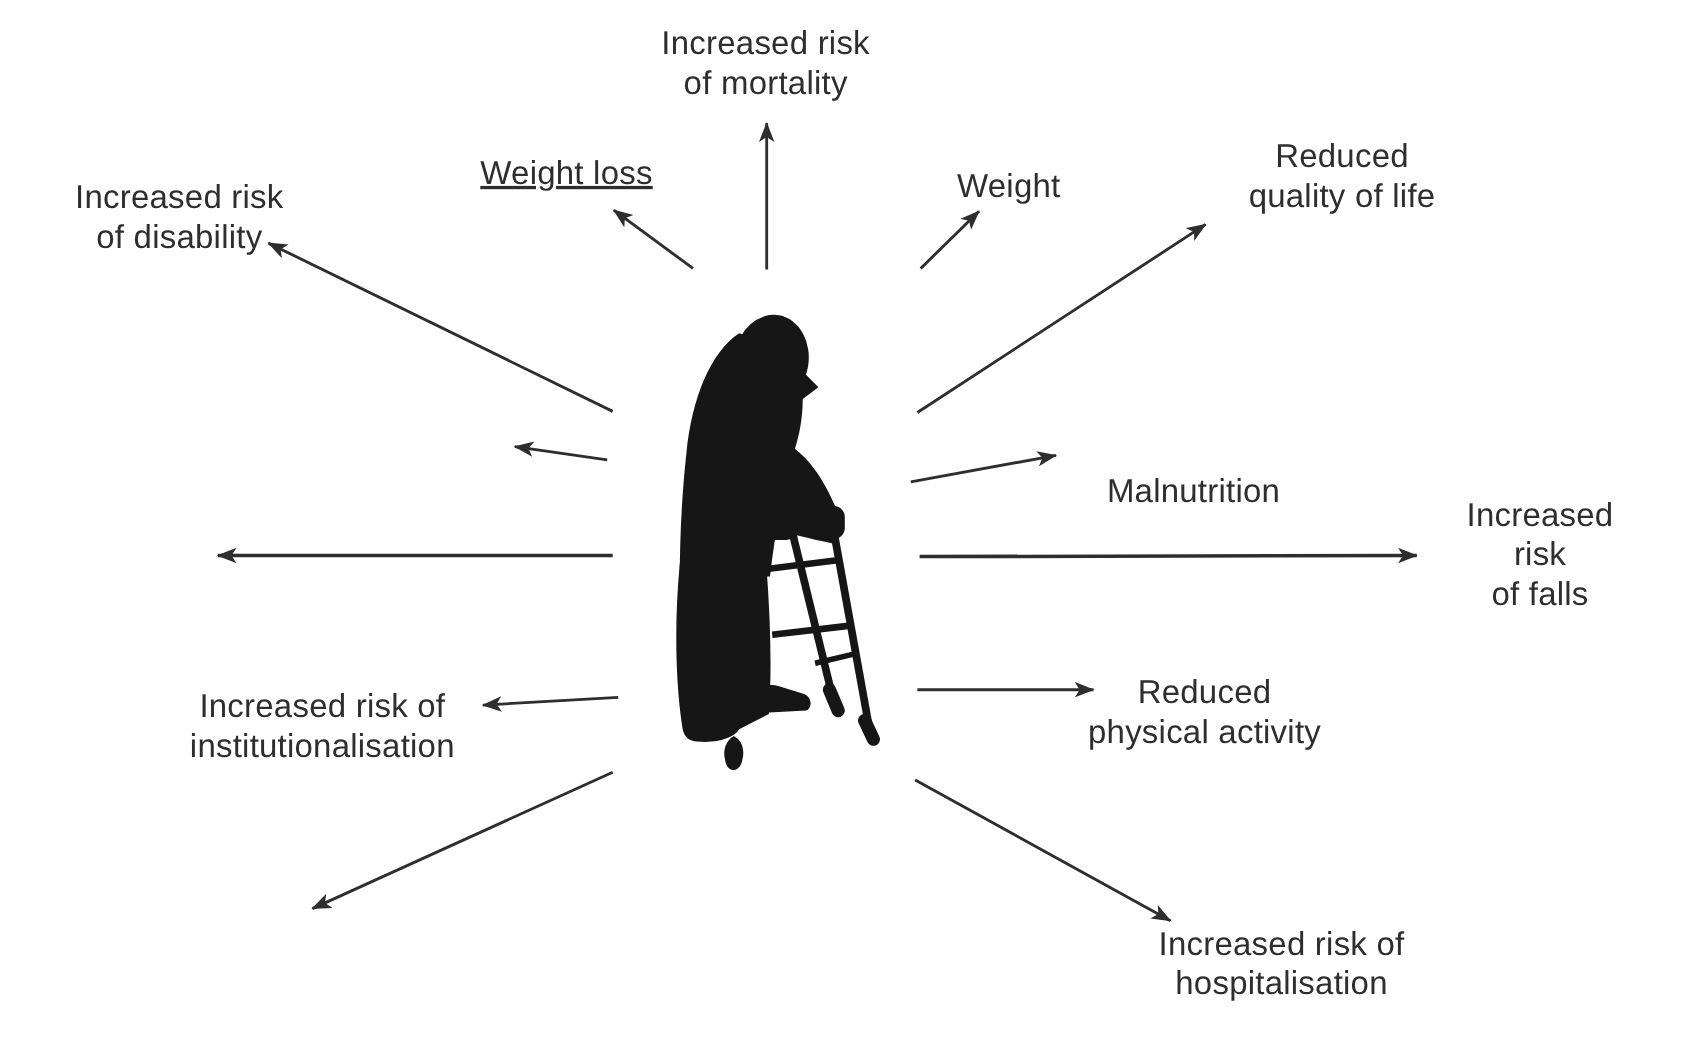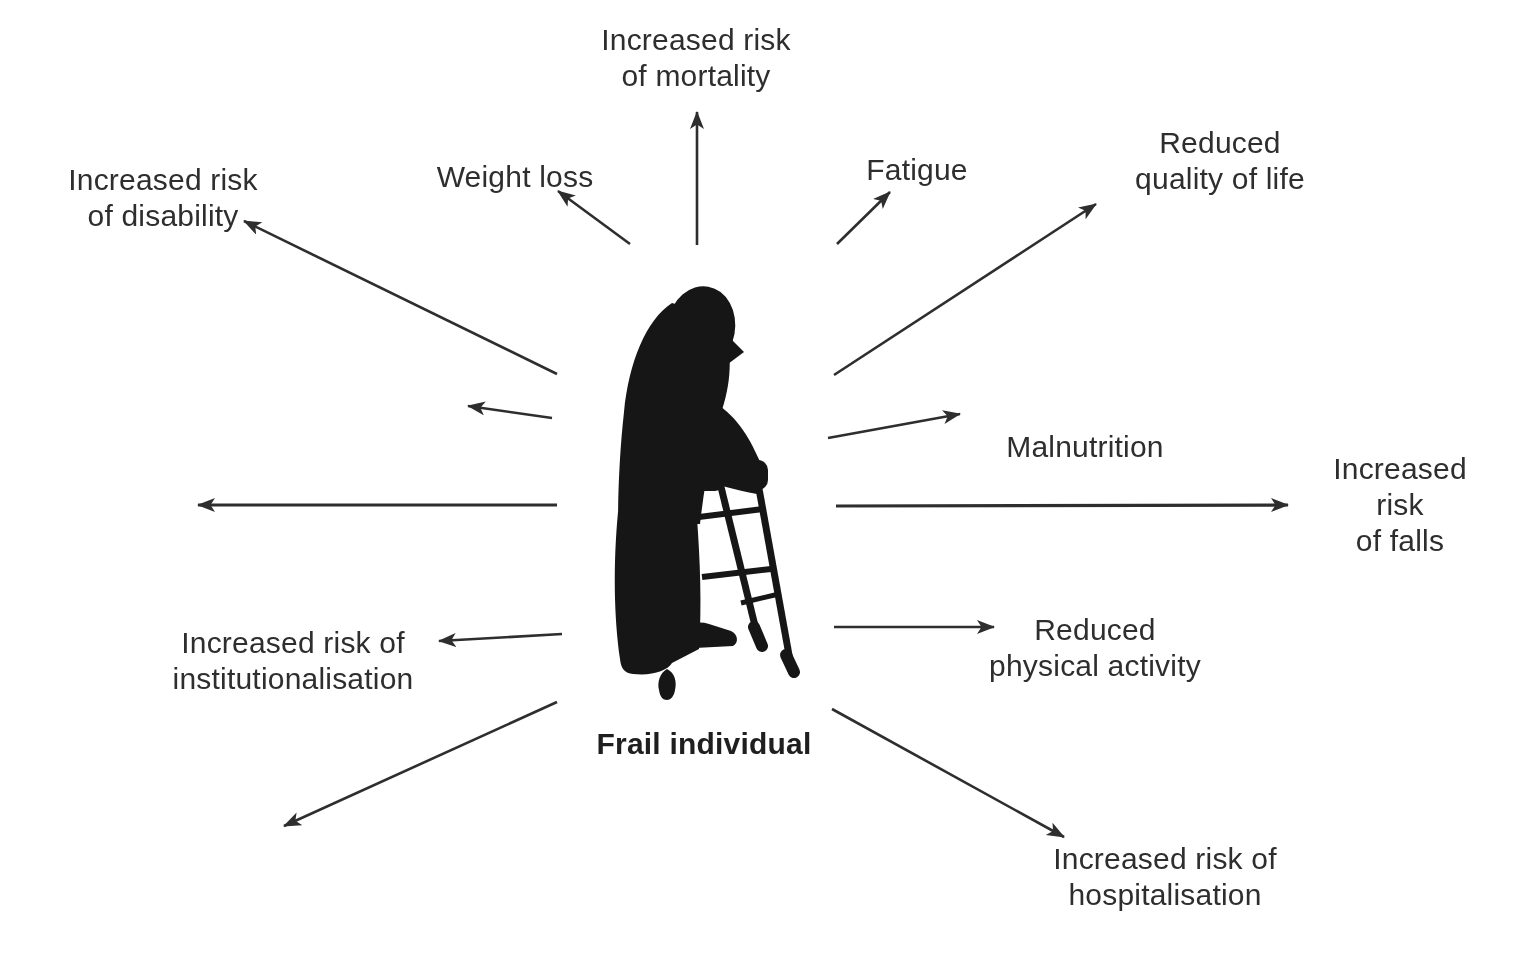--- a/index.html
+++ b/index.html
@@ -85,31 +85,30 @@
       <path d="M699 517 L763 509" stroke-width="6"></path>
       <path d="M702 577 L771 569" stroke-width="6"></path>
       <path d="M741 603 L779 594" stroke-width="5"></path>
       <path d="M754 627 L762 646" stroke-width="12" stroke-linecap="round"></path>
       <path d="M786 655 L794 672" stroke-width="12" stroke-linecap="round"></path>
     </g>
   </svg>
 
   <div class="label" style="left:696px; top:58px;">Increased risk
 of mortality</div>
-  <div class="label" style="left:515px; top:177px;">Weight loss</div>
-  <div class="label" style="left:917px; top:170px;">Fatigue</div>
+  <div class="label" style="left:515px; top:158px;text-decoration:underline;">Weight loss</div>
+  <div class="label" style="left:917px; top:170px;">Weight</div>
   <div class="label" style="left:1220px; top:161px;">Reduced
 quality of life</div>
   <div class="label" style="left:163px; top:198px;">Increased risk
 of disability</div>
   <div class="label" style="left:1085px; top:411px;margin-top:36px;">Malnutrition</div>
   <div class="label" style="left:1400px; top:505px;">Increased risk
 of falls</div>
   <div class="label" style="left:1095px; top:648px;">Reduced
 physical activity</div>
   <div class="label" style="left:293px; top:661px;">Increased risk of
 institutionalisation</div>
   <div class="label" style="left:1165px; top:877px;">Increased risk of
 hospitalisation</div>
 
-  <div class="label bold" style="left:704px; top:744px;">Frail individual</div>
 
 </div>
 
 </body></html>

